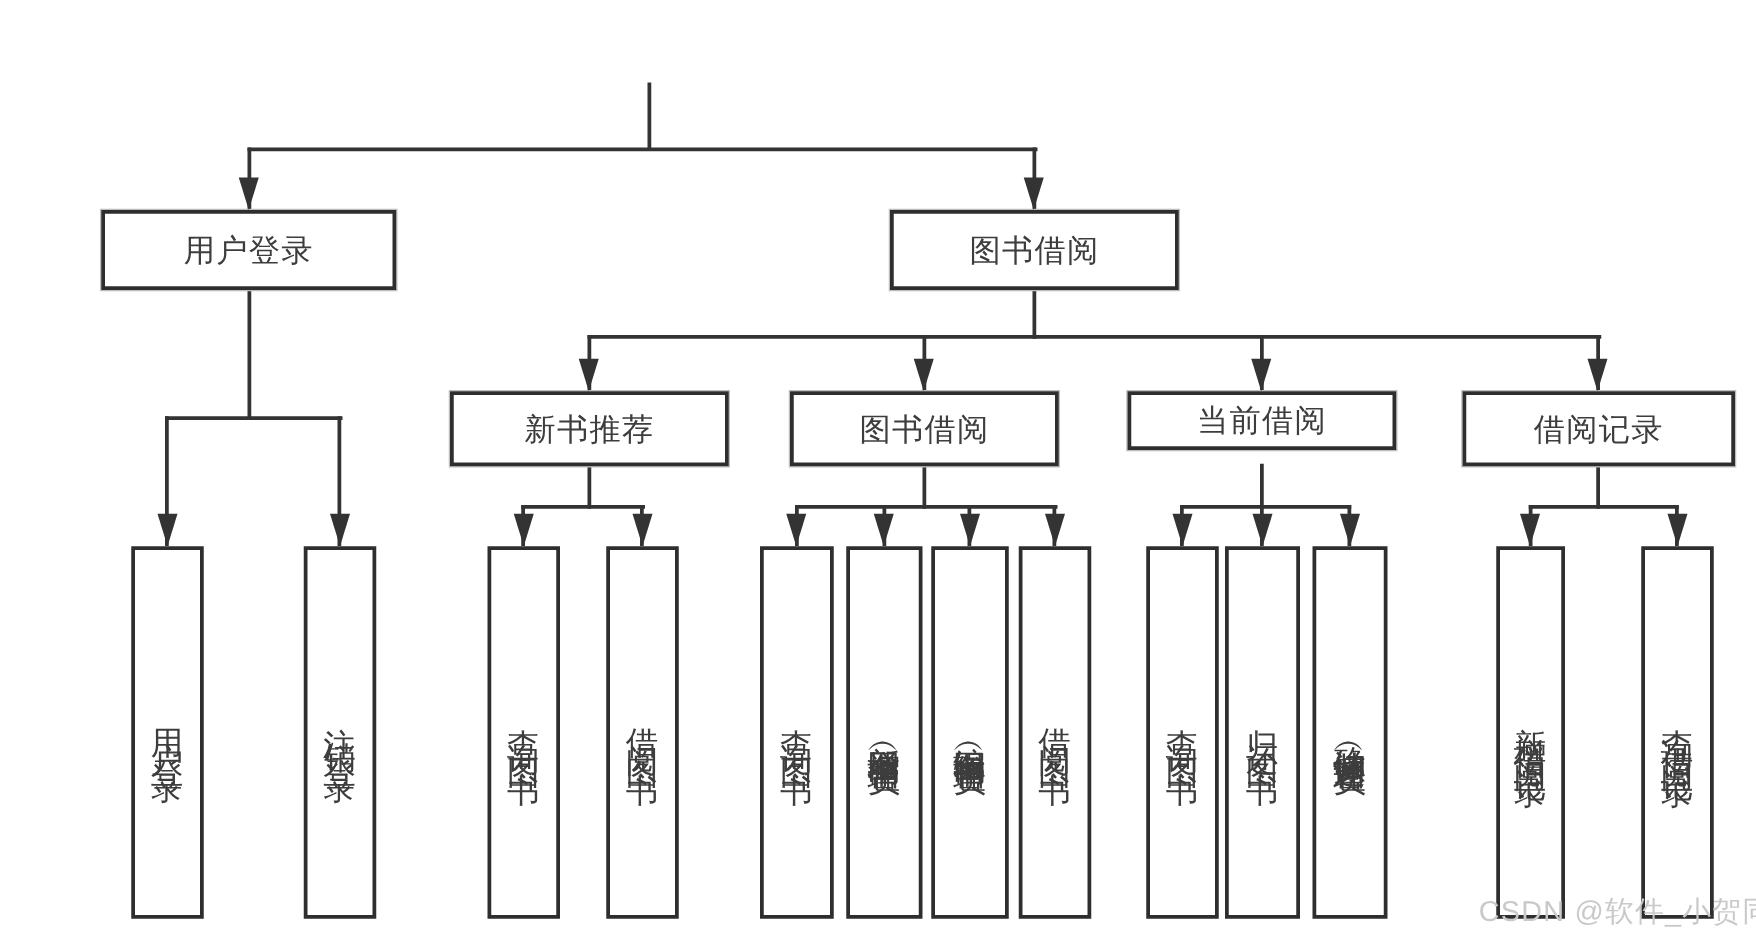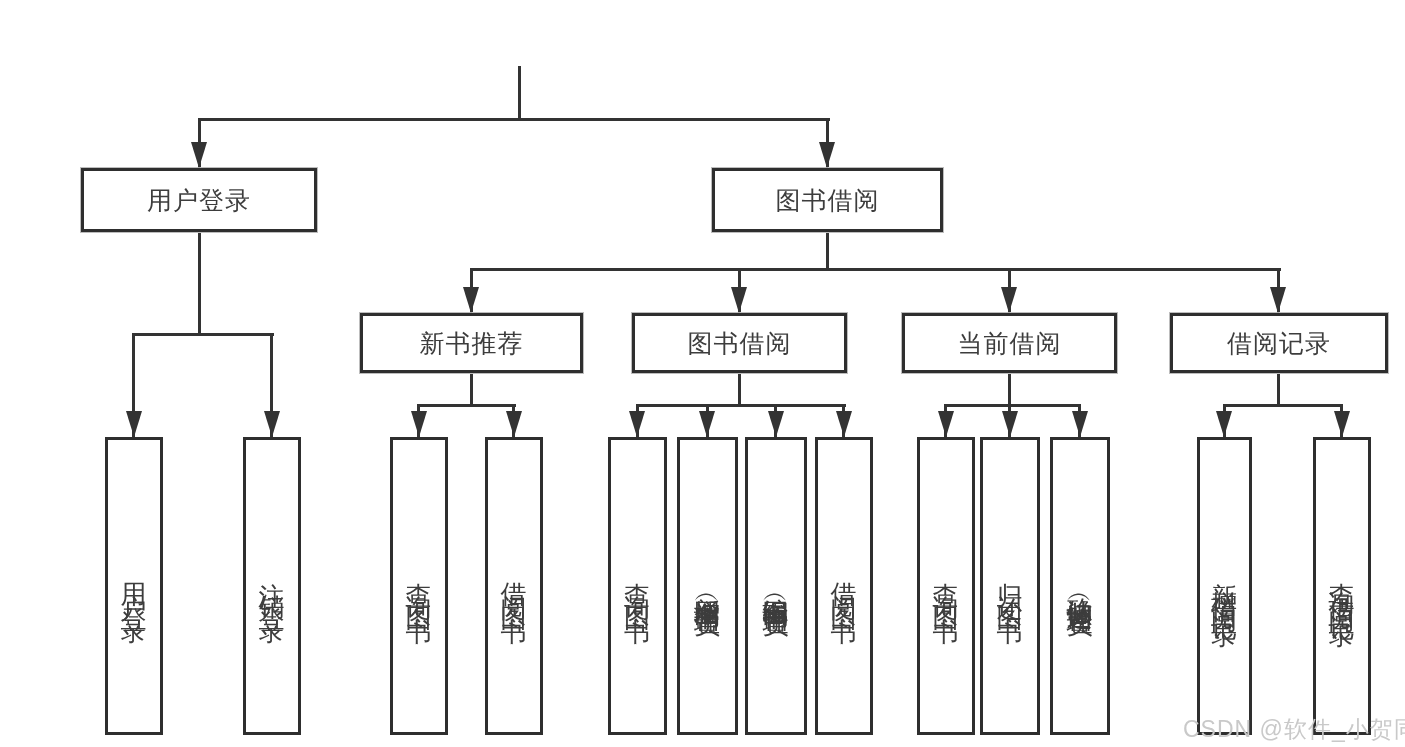--- a/index.html
+++ b/index.html
@@ -130,21 +130,21 @@
   <div class="hbox" style="left:712px;top:168px;width:231px;height:64px">
     <span>图书借阅</span>
   </div>
 
   <div class="hbox" style="left:632px;top:313px;width:215px;height:60px">
     <span>图书借阅</span>
   </div>
   <div class="hbox" style="left:360px;top:313px;width:223px;height:60px">
     <span>新书推荐</span>
   </div>
-  <div class="hbox" style="left:902px;top:313px;width:215px;height:60px">
+  <div class="hbox" style="left:902px;top:313px;width:215px;height:47px">
     <span>当前借阅</span>
   </div>
   <div class="hbox" style="left:1170px;top:313px;width:218px;height:60px">
     <span>借阅记录</span>
   </div>
 
   <div class="vbox" style="left:105px;width:58px">
     <span class="vtext">用户登录</span>
   </div>
   <div class="vbox" style="left:243px;width:58px">

